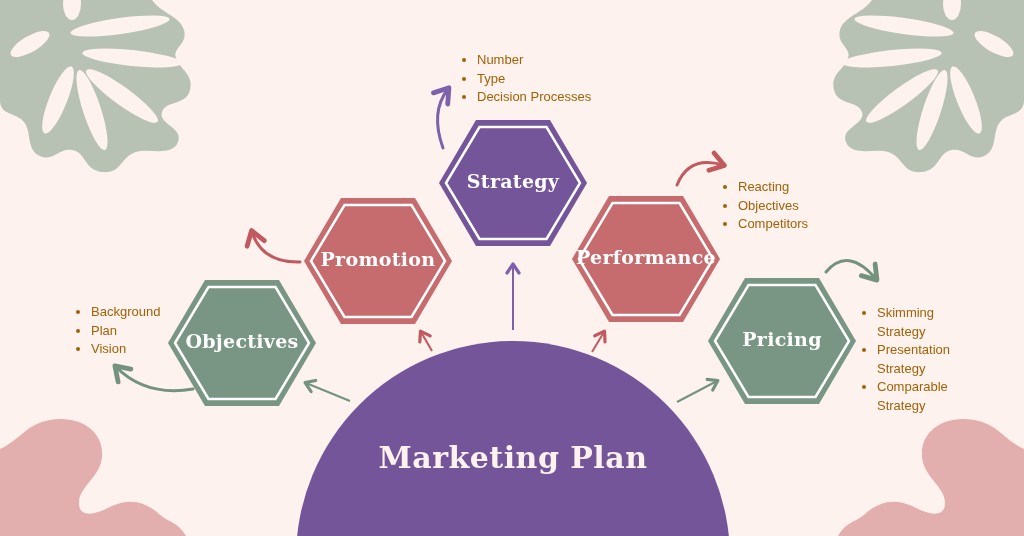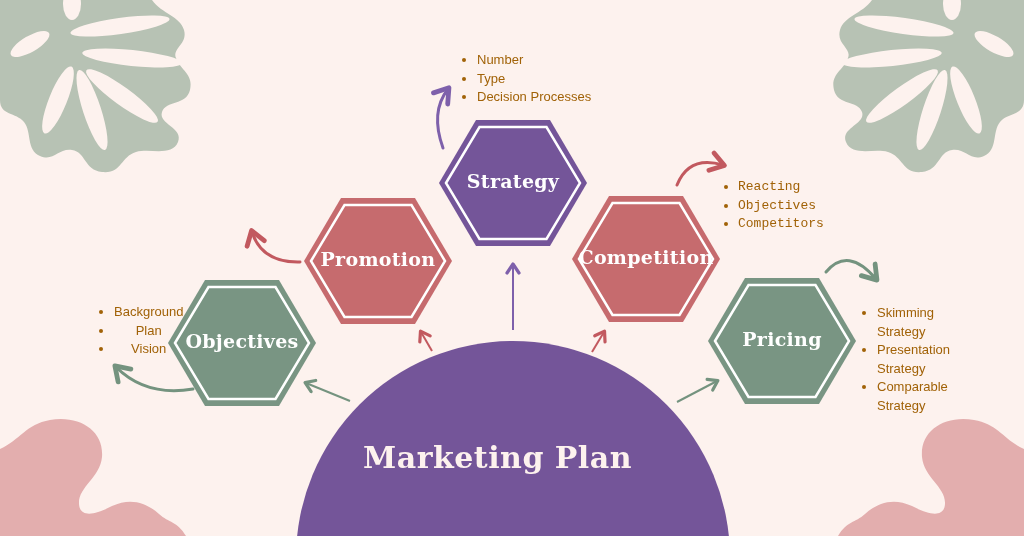--- a/index.html
+++ b/index.html
@@ -2,30 +2,30 @@
 <html><head>
 <meta charset="utf-8">
 <style>
   html,body{margin:0;padding:0;background:#fdf2ee;}
   #canvas{position:relative;width:1024px;height:536px;overflow:hidden;background:#fdf2ee;
           font-family:"Liberation Sans", sans-serif;}
   #diagram-svg{position:absolute;left:0;top:0;z-index:1;}
   .hex-label{position:absolute;z-index:2;width:148px;text-align:center;
              font-family:"DejaVu Serif", serif;font-weight:bold;font-size:19px;
              color:#ffffff;letter-spacing:.3px;}
-  .main-title{position:absolute;z-index:2;left:363px;top:440px;width:300px;
+  .main-title{position:absolute;z-index:2;left:363px;top:440px;width:300px;text-align:center;
               font-family:"DejaVu Serif", serif;font-weight:bold;font-size:30px;
               color:#fdf2ee;letter-spacing:.5px;}
   .bullet-list{position:absolute;z-index:2;margin:0;padding-left:15px;list-style:disc;
                font-size:13px;line-height:18.5px;color:#a16207;}
   .bullet-list li{margin:0;padding:0;}
   #customers-list{left:462px;top:51px;}
   #promotion-list{left:227px;top:186px;}
-  #objectives-list{left:99px;top:303px;text-align:center;}
-  #competition-list{left:723px;top:178px;font-family:Liberation Mono, monospace;}
+  #objectives-list{left:76px;top:303px;}
+  #competition-list{left:723px;top:178px;}
   #pricing-list{left:862px;top:304px;width:102px;}
   #customers-label{left:439px;top:170px;}
   #promotion-label{left:304px;top:248px;}
   #competition-label{left:572px;top:246px;}
   #objectives-label{left:168px;top:330px;}
   #pricing-label{left:708px;top:328px;}
 </style>
 </head>
 <body>
 
@@ -109,21 +109,21 @@
       <polygon points="175,343 208.5,287 275.5,287 309,343 275.5,399 208.5,399" fill="none" stroke="#ffffff" stroke-width="2.5"></polygon>
     </g>
     <g>
       <polygon points="708,341 745,278 819,278 856,341 819,404 745,404" fill="#799583"></polygon>
       <polygon points="715,341 748.5,285 815.5,285 849,341 815.5,397 748.5,397" fill="none" stroke="#ffffff" stroke-width="2.5"></polygon>
     </g>
   </svg>
 
   <div id="customers-label" class="hex-label">Strategy</div>
   <div id="promotion-label" class="hex-label">Promotion</div>
-  <div id="competition-label" class="hex-label">Competition</div>
+  <div id="competition-label" class="hex-label">Performance</div>
   <div id="pricing-label" class="hex-label">Pricing</div>
   <div id="objectives-label" class="hex-label">Objectives</div>
 
   <div class="main-title">Marketing Plan</div>
 
   <ul id="customers-list" class="bullet-list">
     <li>Number</li>
     <li>Type</li>
     <li>Decision Processes</li>
   </ul>

